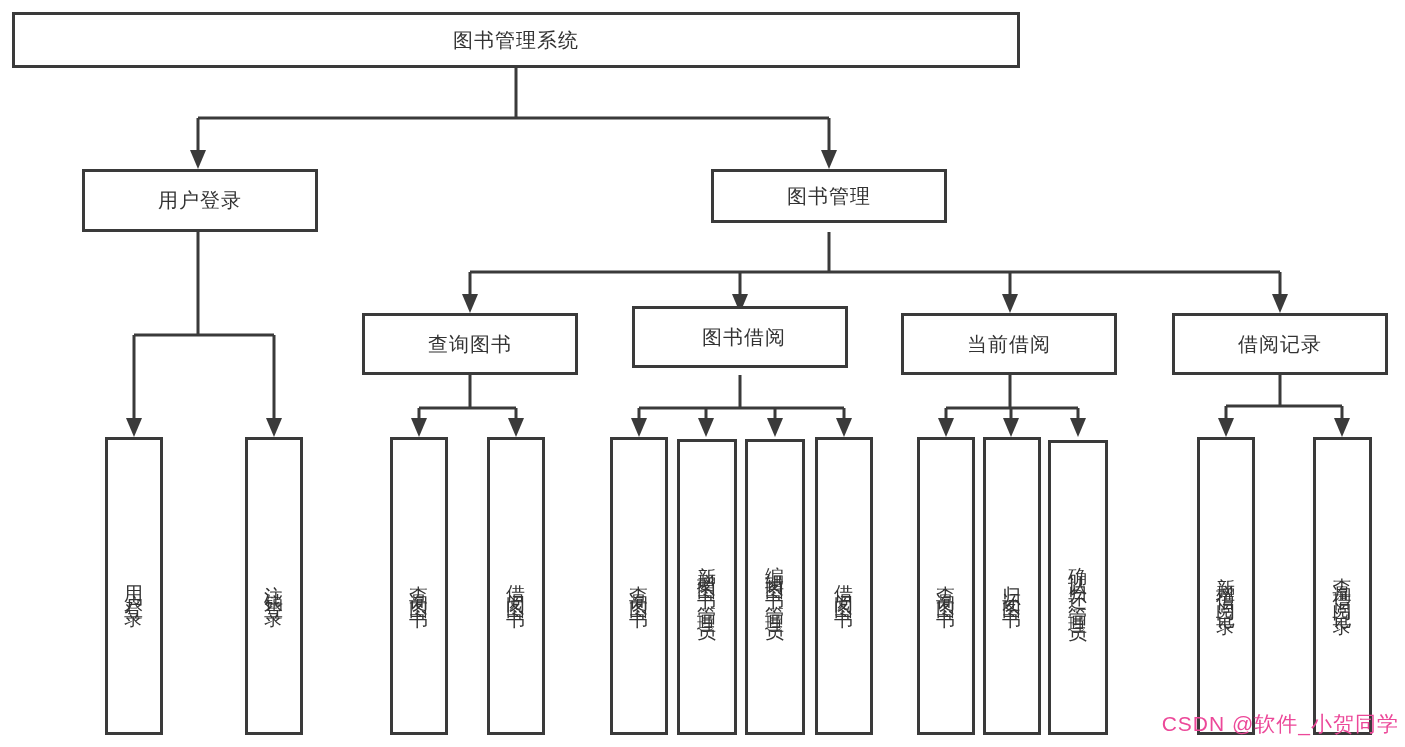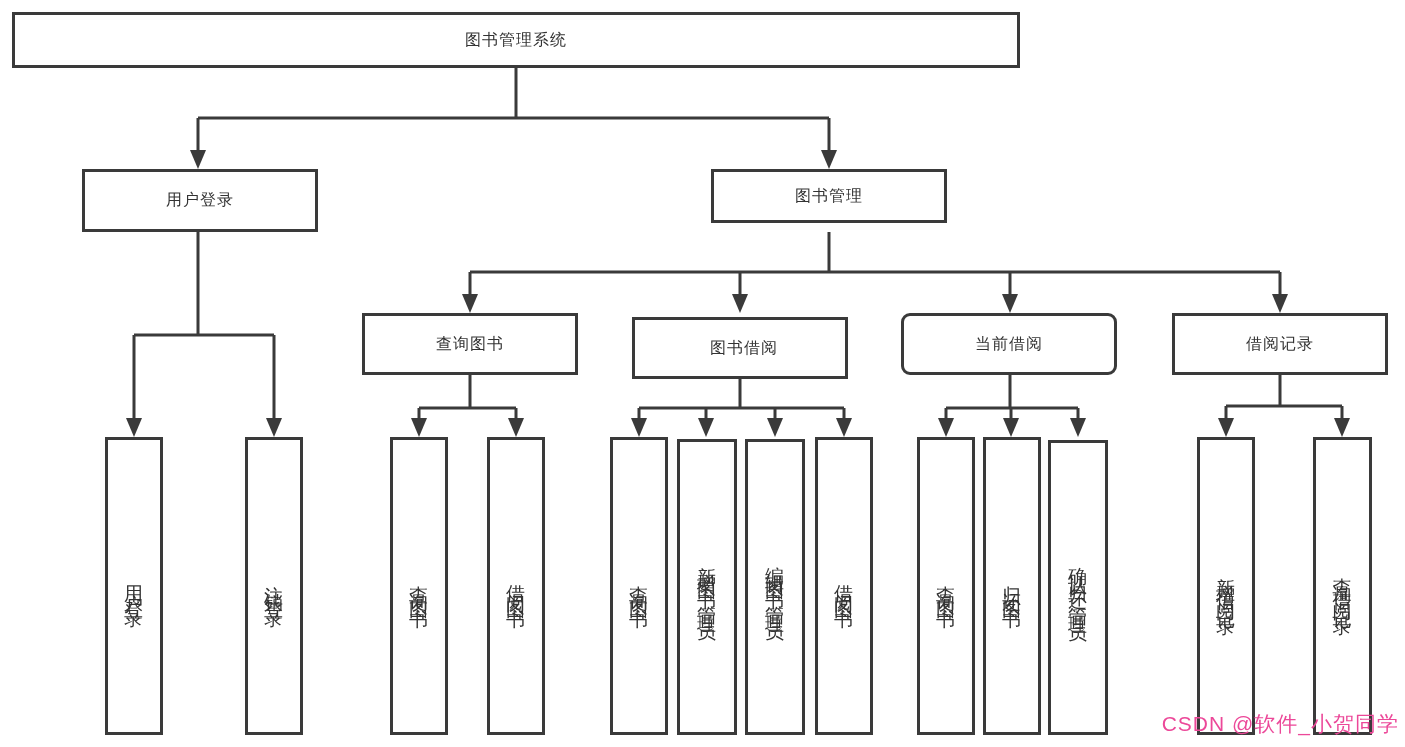--- a/index.html
+++ b/index.html
@@ -20,21 +20,21 @@
     position: absolute;
     box-sizing: border-box;
     background: #ffffff;
     border: 3px solid #3a3a3a;
     display: flex;
     align-items: center;
     justify-content: center;
     color: #333333;
   }
   .hnode {
-    font-size: 16px;
+    font-size: 20px;
     letter-spacing: 1px;
     white-space: nowrap;
     text-align: center;
   }
   .vnode .vtext {
     writing-mode: vertical-rl;
     text-orientation: mixed;
     font-size: 19px;
     letter-spacing: 8px;
     line-height: 1;
@@ -95,22 +95,22 @@
       <polygon points="1334,418 1350,418 1342,437"></polygon>
     </g>
   </svg>
 
   <div class="node hnode" style="left:12px; top:12px; width:1008px; height:56px;">图书管理系统</div>
 
   <div class="node hnode" style="left:82px; top:169px; width:236px; height:63px;">用户登录</div>
   <div class="node hnode" style="left:711px; top:169px; width:236px; height:54px;">图书管理</div>
 
   <div class="node hnode" style="left:362px; top:313px; width:216px; height:62px;">查询图书</div>
-  <div class="node hnode" style="left:632px; top:317px; width:216px; height:62px;padding-left:8px;">图书借阅</div>
-  <div class="node hnode" style="left:901px; top:313px; width:216px; height:62px;border-radius:9px;">当前借阅</div>
+  <div class="node hnode" style="left:632px; top:306px; width:216px; height:62px;padding-left:8px;">图书借阅</div>
+  <div class="node hnode" style="left:901px; top:313px; width:216px; height:62px;">当前借阅</div>
   <div class="node hnode" style="left:1172px; top:313px; width:216px; height:62px;">借阅记录</div>
 
   <div class="node vnode" style="left:105px; top:437px; width:58px; height:298px;">
     <span class="vtext">用户登录</span>
   </div>
   <div class="node vnode" style="left:245px; top:437px; width:58px; height:298px;">
     <span class="vtext">注销登录</span>
   </div>
 
   <div class="node vnode" style="left:390px; top:437px; width:58px; height:298px;">

